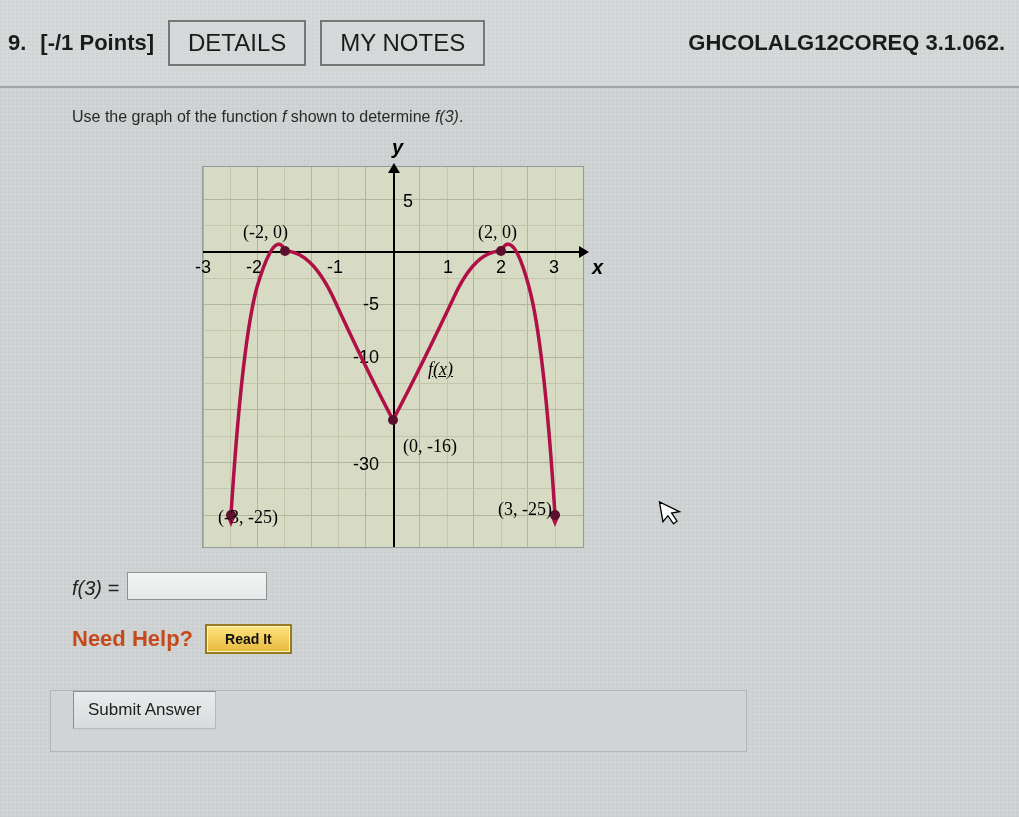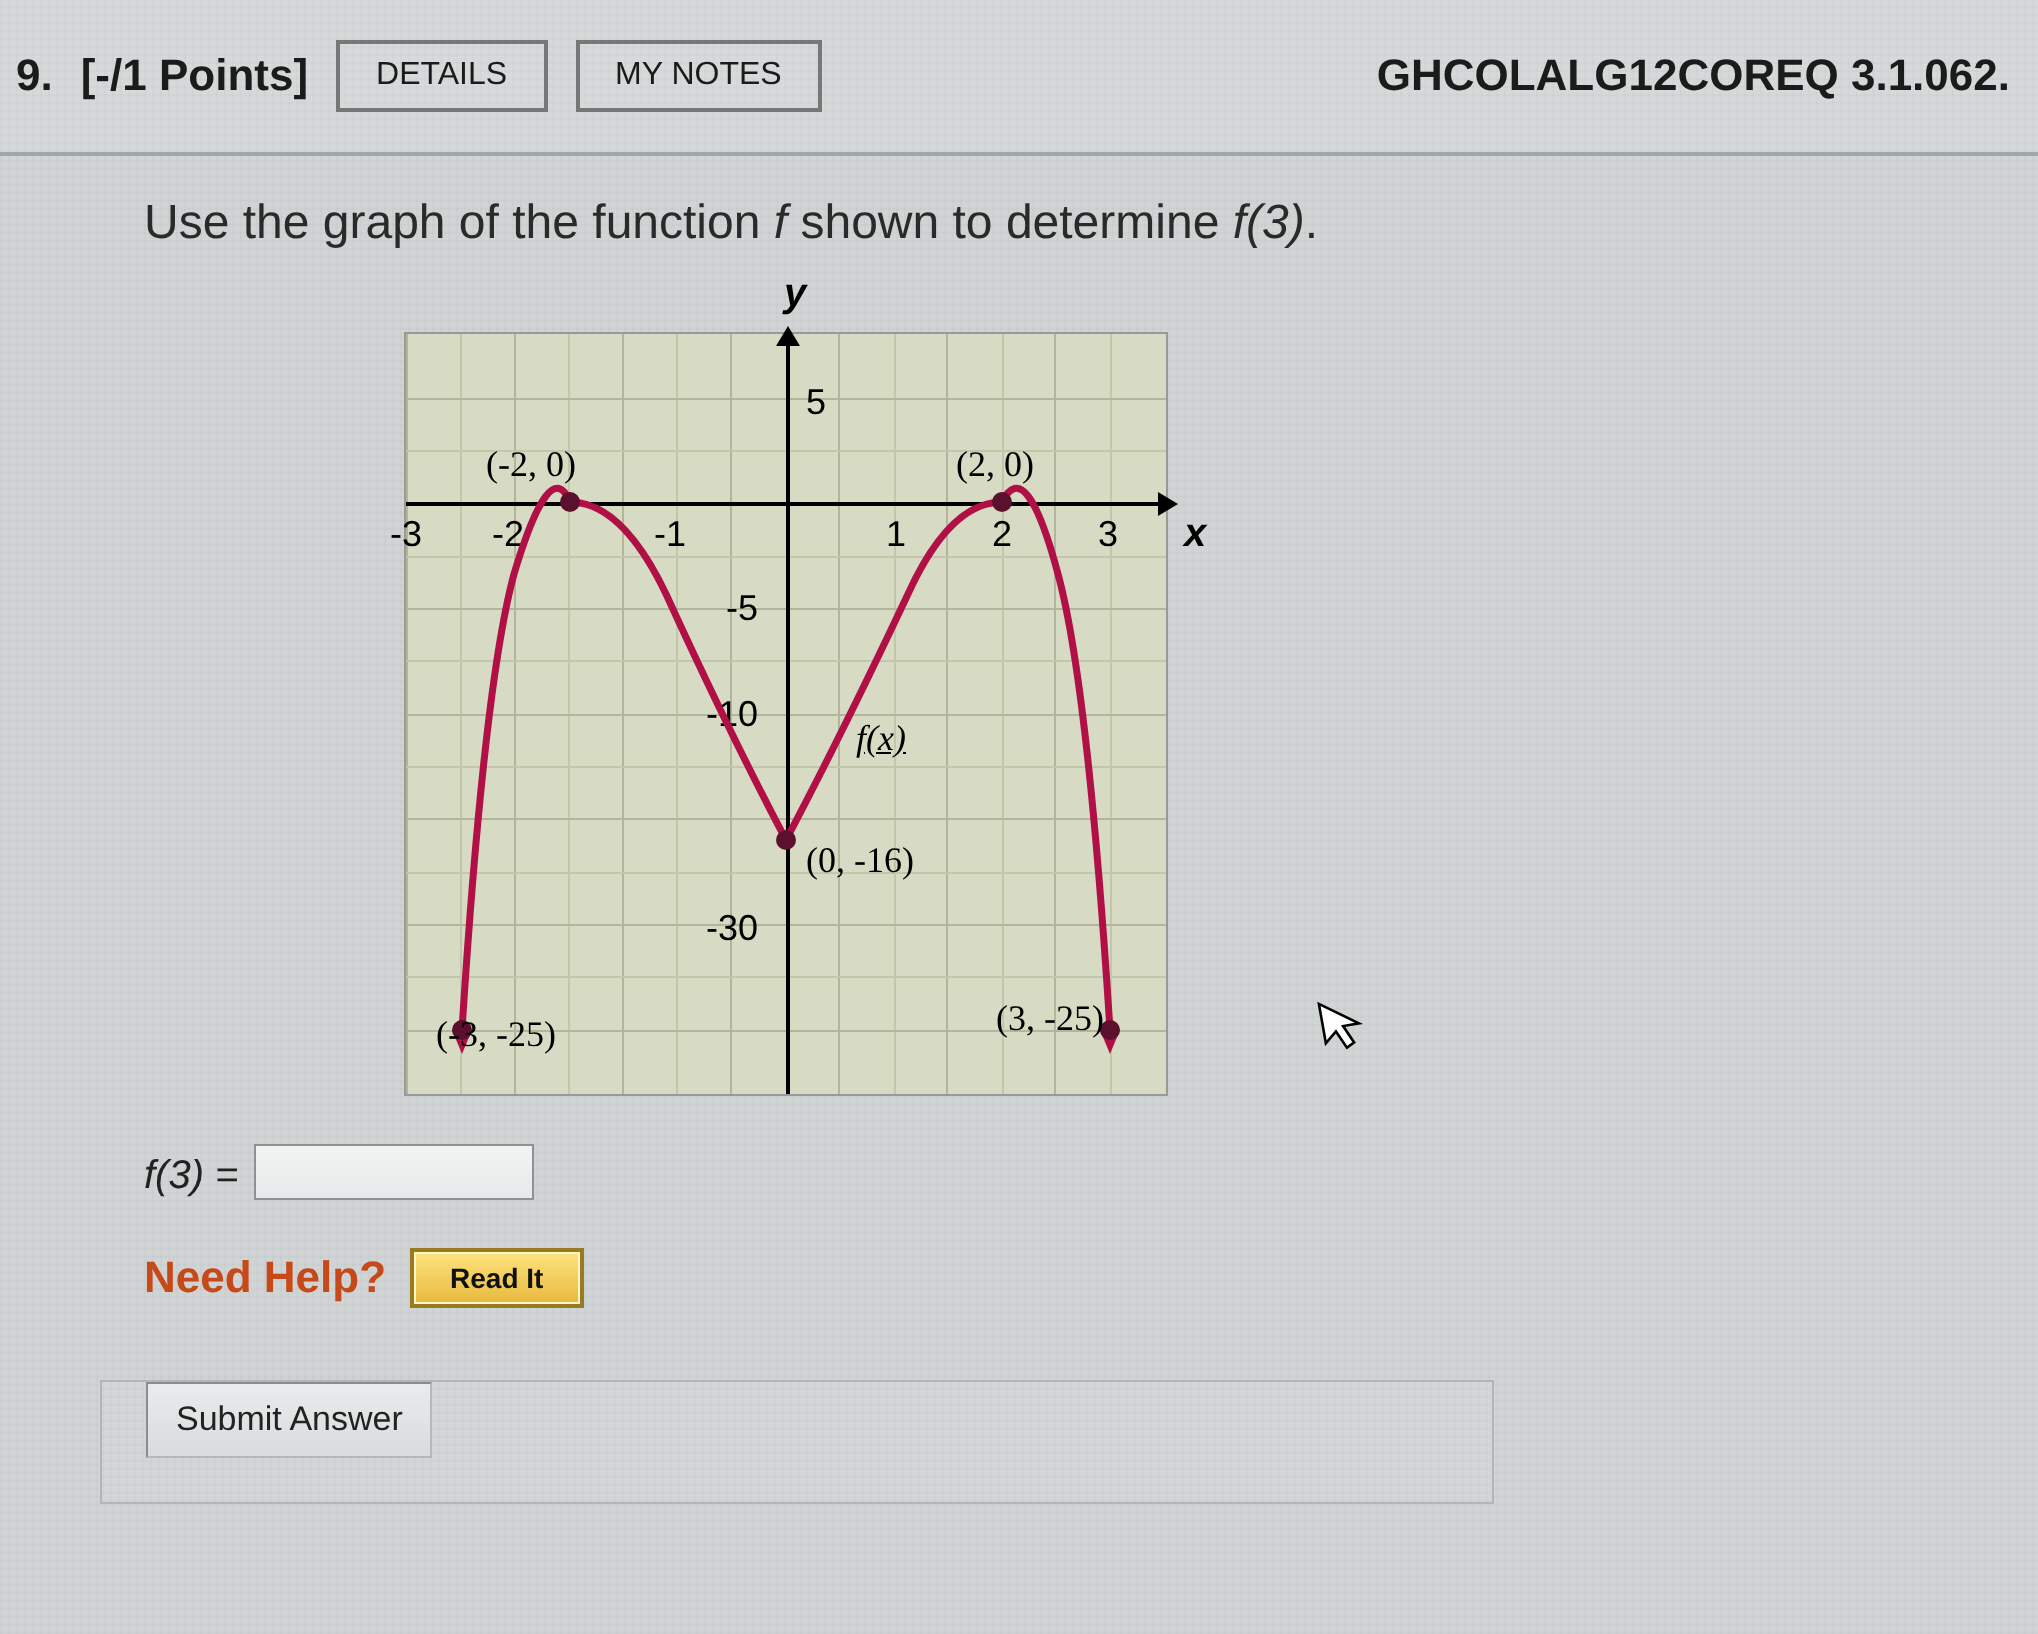--- a/index.html
+++ b/index.html
@@ -22,32 +22,32 @@
     background:
       repeating-linear-gradient(0deg, rgba(0,0,0,0.02) 0 1px, transparent 1px 4px),
       repeating-linear-gradient(90deg, rgba(0,0,0,0.02) 0 1px, transparent 1px 4px),
       #d5d9d9;
   }
   .qnum { font-size: 22px; font-weight: bold; color: #1b1b1b; margin-left: 4px; }
   .points { font-size: 22px; font-weight: bold; color: #1b1b1b; }
   .btn-box {
     border: 2px solid #777;
     padding: 7px 18px;
-    font-size: 16px;
+    font-size: 24px;
     color: #1b1b1b;
     background: rgba(255,255,255,0.05);
     cursor: pointer;
     text-align: center;
   }
   .course-id { font-size: 22px; font-weight: bold; color: #1b1b1b; margin-left: auto; margin-right: 10px; }
 
   .content {
     padding: 20px 72px 20px 72px;
   }
-  .prompt { font-size: 24px; color: #2a2a2a; }
+  .prompt { font-size: 16px; color: #2a2a2a; }
   .prompt i { font-style: italic; }
 
   .chart-wrap {
     position: relative;
     width: 420px;
     height: 420px;
     margin: 10px 0 16px 130px;
   }
   .axis-y-label {
     position: absolute; top: 0; left: 190px;
@@ -222,21 +222,21 @@
       </svg>
 
       <div class="dot" style="left:82px; top:84px"></div>
       <div class="dot" style="left:298px; top:84px"></div>
       <div class="dot" style="left:190px; top:253px"></div>
       <div class="dot" style="left:28px; top:348px"></div>
       <div class="dot" style="left:352px; top:348px"></div>
 
       <div class="chart-point-label" style="top:55px; left:40px">(-2, 0)</div>
       <div class="chart-point-label" style="top:55px; left:275px">(2, 0)</div>
-      <div class="chart-point-label" style="top:253px; left:200px">(0, -16)</div>
+      <div class="chart-point-label" style="top:269px; left:200px">(0, -16)</div>
       <div class="chart-point-label" style="top:340px; left:15px">(-3, -25)</div>
       <div class="chart-point-label" style="top:332px; left:295px">(3, -25)</div>
       <div class="chart-point-label fx-label" style="top:192px; left:225px">f(x)</div>
     </div>
   </div>
 
   <div class="answer-row">
     <span class="f">f(3) =</span>
     <input class="answer-input" type="text" value="" style="">
   </div>

